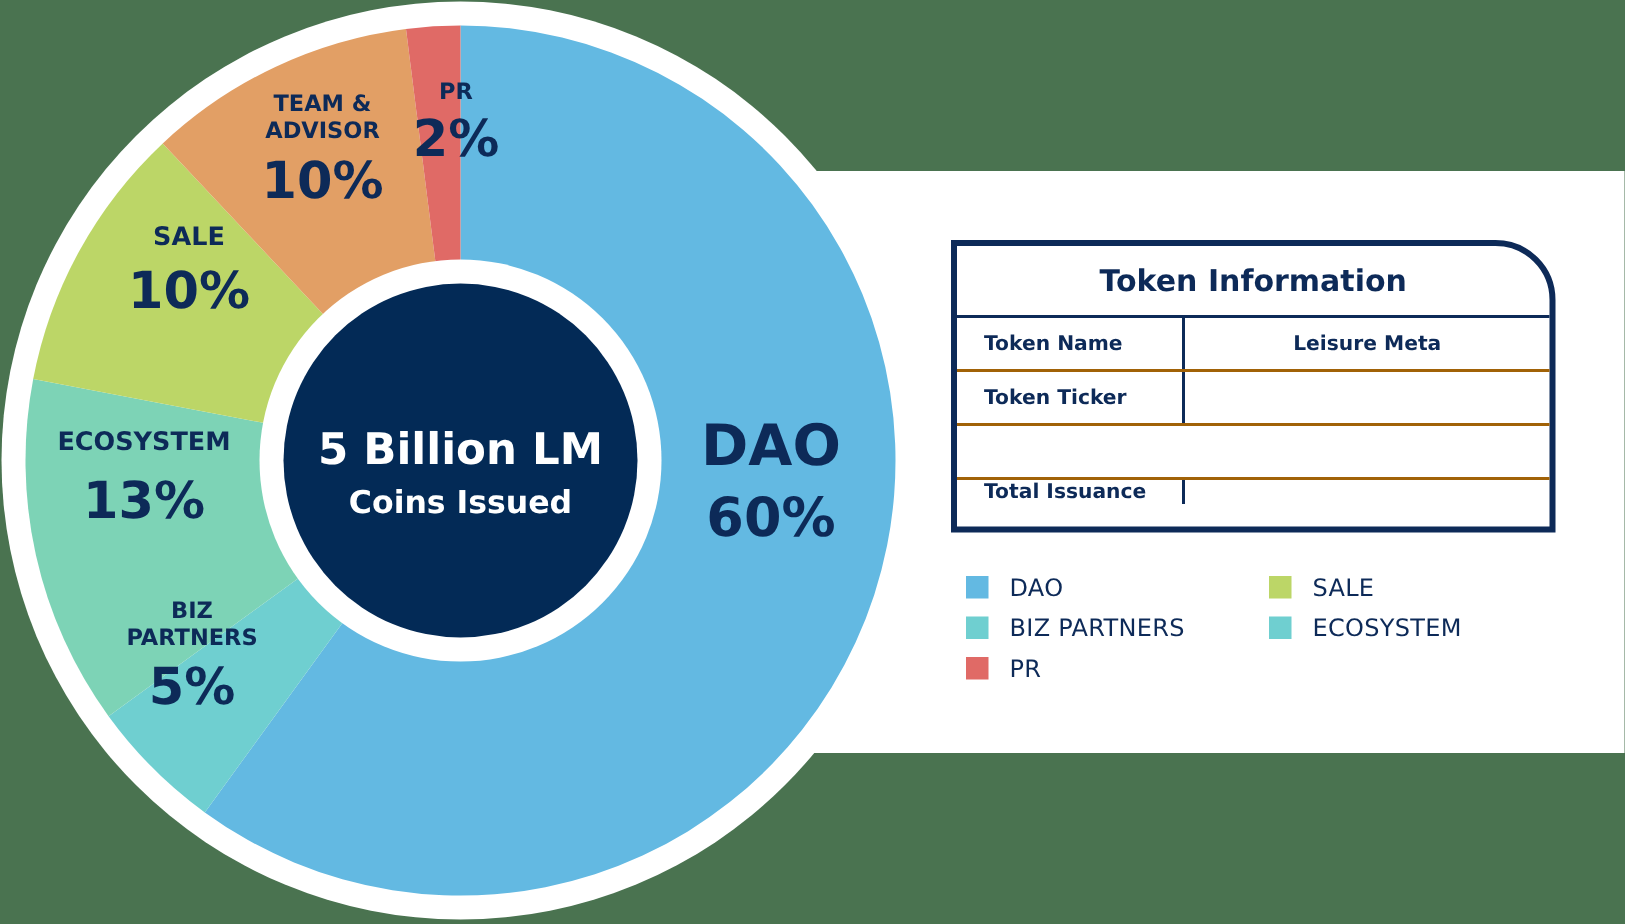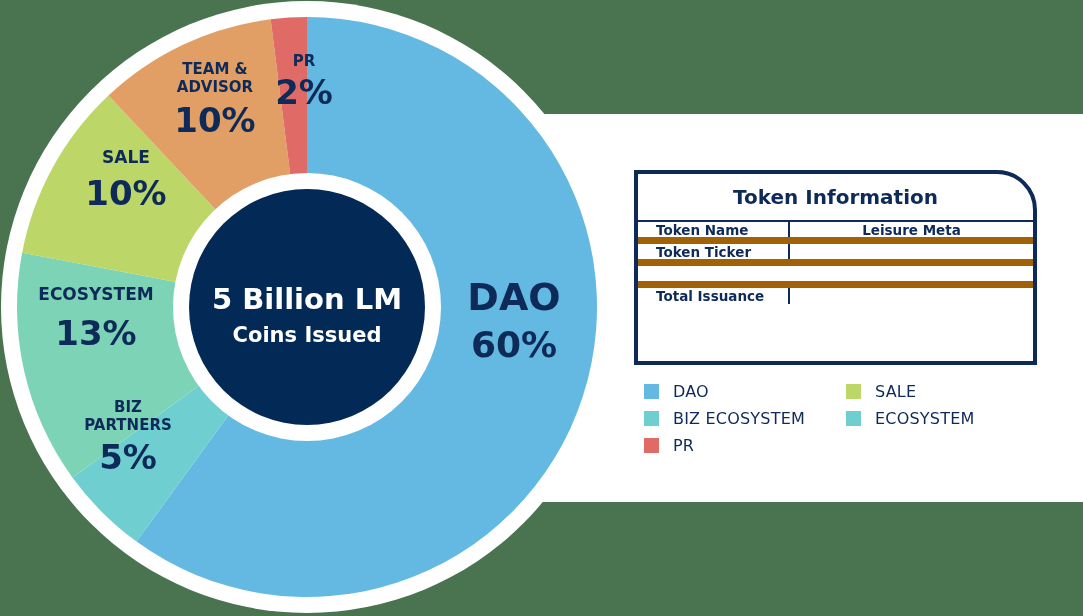--- a/index.html
+++ b/index.html
@@ -11,35 +11,35 @@
   }
   .card {
     position: absolute; left: 440px; top: 114px; width: 643px; height: 388px;
     background: #ffffff;
   }
   svg.pie { position: absolute; left: 0; top: 0; }
   .slice-label { font-family: "DejaVu Sans", sans-serif; font-weight: bold; fill: #0d2a58; text-anchor: middle; }
   .center-text { font-family: "DejaVu Sans", sans-serif; font-weight: bold; fill: #ffffff; text-anchor: middle; }
 
   .token-table {
-    position: absolute; left: 634px; top: 170px; width: 403px; height: 195px;
+    position: absolute; left: 634px; top: 160px; width: 403px; height: 195px;
     box-sizing: border-box;
     border: 4px solid #0d2a58;
     border-top-right-radius: 40px;
     background: #fff;
     color: #0d2a58;
   }
   .token-title {
     height: 46px; line-height: 46px; text-align: center;
     font-weight: bold; font-size: 20px;
     border-bottom: 2px solid #0d2a58;
   }
   .token-row {
-    display: flex; height: 22px; box-sizing: border-box;
-    border-bottom: 7px solid #a16207;
+    display: flex; height: 36px; box-sizing: border-box;
+    border-bottom: 2px solid #a16207;
     font-weight: bold; font-size: 13.5px;
   }
   .token-row:last-child { border-bottom: none; height: 35px; flex-direction: column; }
   .token-key {
     width: 152px; box-sizing: border-box; padding-left: 18px;
     display: flex; align-items: center;
     border-right: 2px solid #0d2a58;
   }
   .token-val {
     flex: 1; display: flex; align-items: center; justify-content: center;
@@ -121,21 +121,21 @@
     <div class="legend-item">
       <span class="legend-swatch" style="background: rgb(99, 185, 226);"></span>
       <span class="legend-label">DAO</span>
     </div>
     <div class="legend-item">
       <span class="legend-swatch" style="background: rgb(188, 214, 103);"></span>
       <span class="legend-label">SALE</span>
     </div>
     <div class="legend-item">
       <span class="legend-swatch" style="background: rgb(111, 207, 208);"></span>
-      <span class="legend-label">BIZ ECOSYSTEM</span>
+      <span class="legend-label">BIZ PARTNERS</span>
     </div>
     <div class="legend-item">
       <span class="legend-swatch" style="background: rgb(111, 207, 208);"></span>
       <span class="legend-label">ECOSYSTEM</span>
     </div>
     <div class="legend-item">
       <span class="legend-swatch" style="background: rgb(224, 106, 102);"></span>
       <span class="legend-label">PR</span>
     </div>
   </div>

